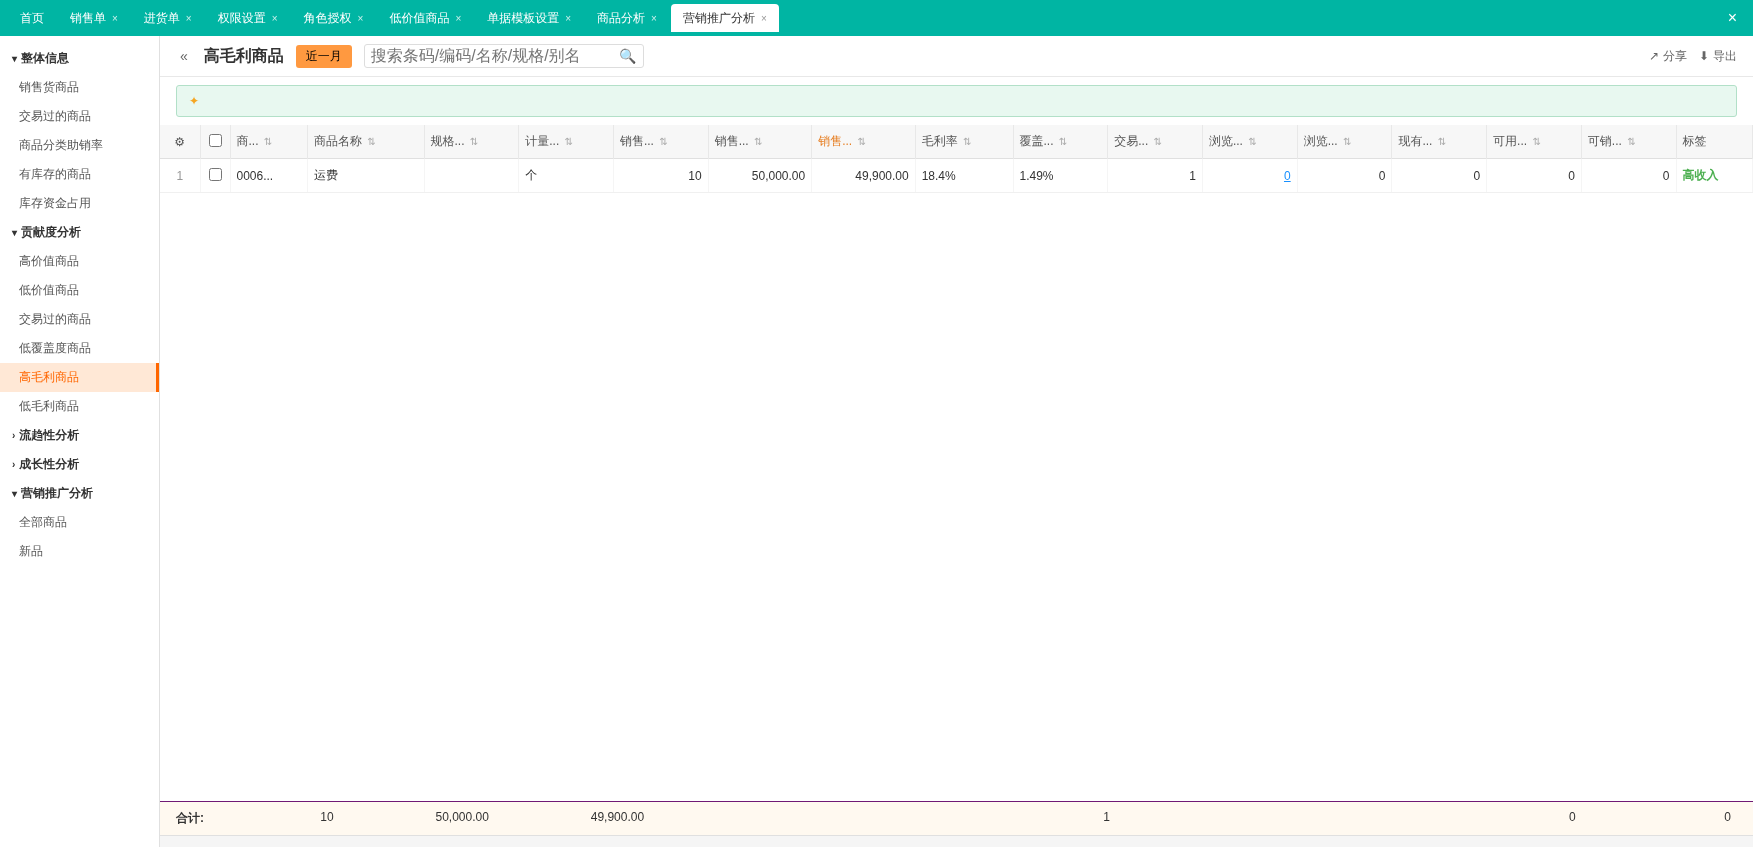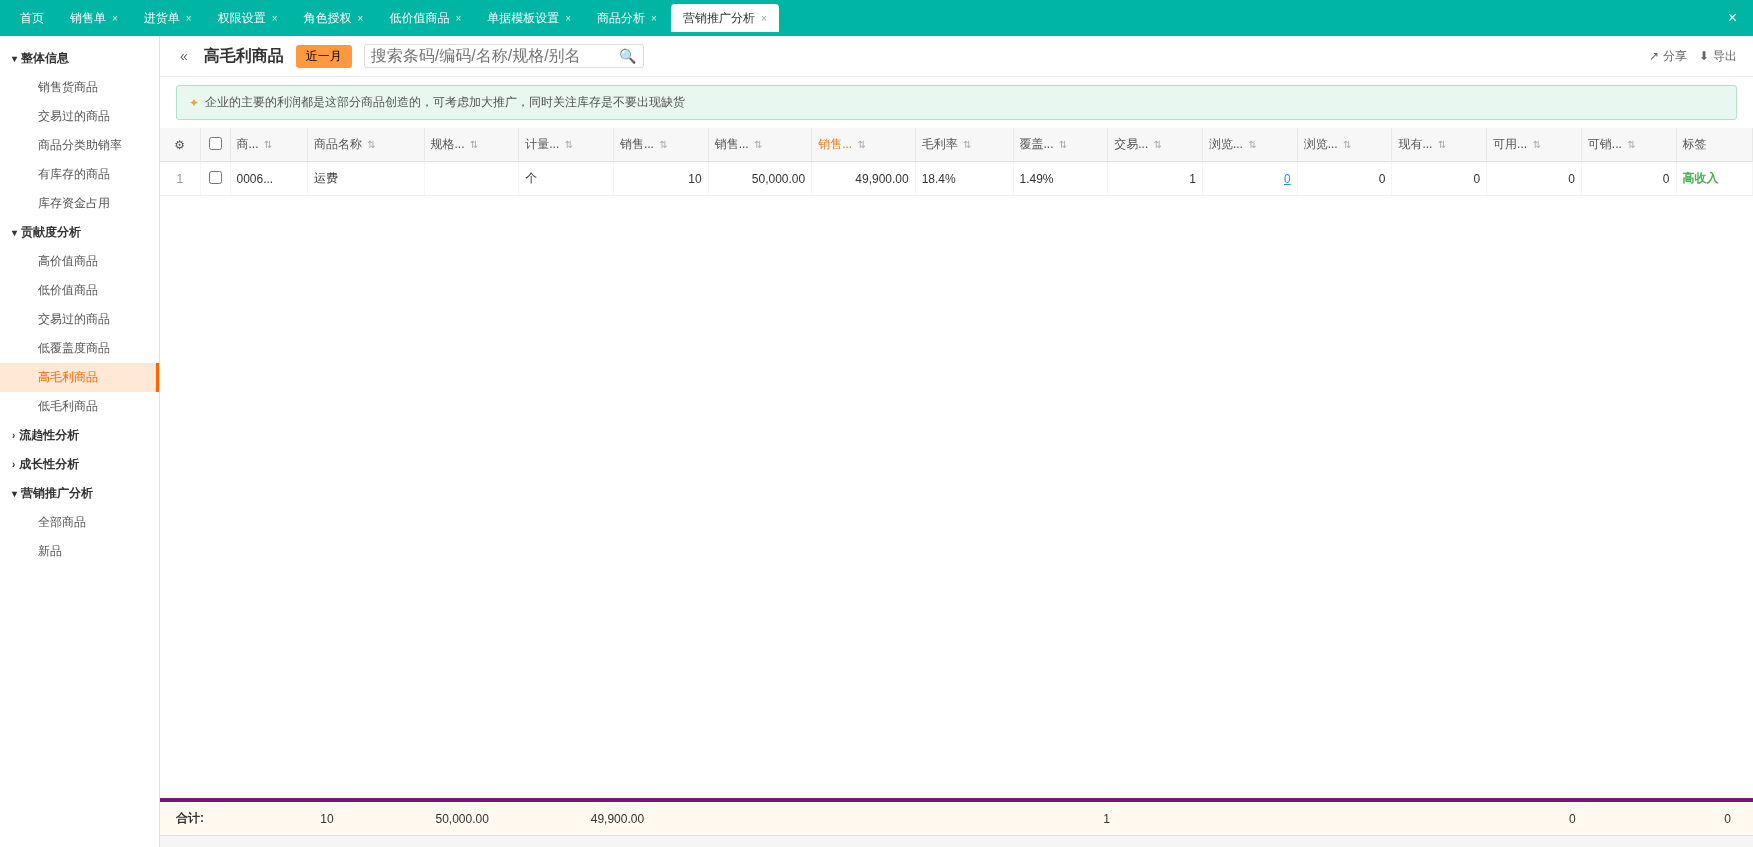--- a/index.html
+++ b/index.html
@@ -64,21 +64,21 @@
       display: flex;
       align-items: center;
       padding: 6px 12px;
       font-size: 12px;
       color: #333;
       cursor: pointer;
       font-weight: bold;
     }
     .sidebar-group-header .arrow { margin-right: 4px; font-size: 10px; }
     .sidebar-item {
-      padding: 6px 12px 6px 38px;
+      padding: 6px 12px 6px 19px;
       cursor: pointer;
       color: #555;
       font-size: 12px;
     }
     .sidebar-item.active {
       background: #ffe8d6;
       color: #ff6600;
       border-right: 3px solid #ff6600;
     }
 
@@ -199,24 +199,24 @@
       white-space: nowrap;
     }
     td.center { text-align: center; }
     td.right { text-align: right; }
     .tag-high { color: #4caf50; font-weight: bold; font-size: 12px; }
     .sort-icon { font-size: 10px; color: #aaa; margin-left: 2px; }
 
     
     .footer-bar {
       background: #fff9f0;
-      border-top: 4px solid #701a75;
+      border-top: 1px solid #701a75;
       padding: 8px 16px;
       display: flex;
-      align-items: center;
+      align-items: flex-start;
       gap: 0;
       font-size: 12px;
       color: #333;
     }
     .footer-label { min-width: 80px; font-weight: bold; }
     .footer-cells {
       display: flex;
       flex: 1;
       gap: 0;
     }
@@ -378,21 +378,20 @@
         </div>
         <div class="header-action-btn">
           <span>⬇</span>
           <span>导出</span>
         </div>
       </div>
     </div>
 
     <div class="info-banner">
       <span class="info-icon">✦</span>
-      <span>企业的主要的利润都是这部分商品创造的，可考虑加大推广，同时关注库存是不要出现缺货</span>
     </div>
 
     <div class="table-wrapper">
       <table>
         <thead>
           <tr>
             <th class="center" style="width:40px;">
               <span>⚙</span>
             </th>
             <th class="center" style="width:30px;">

